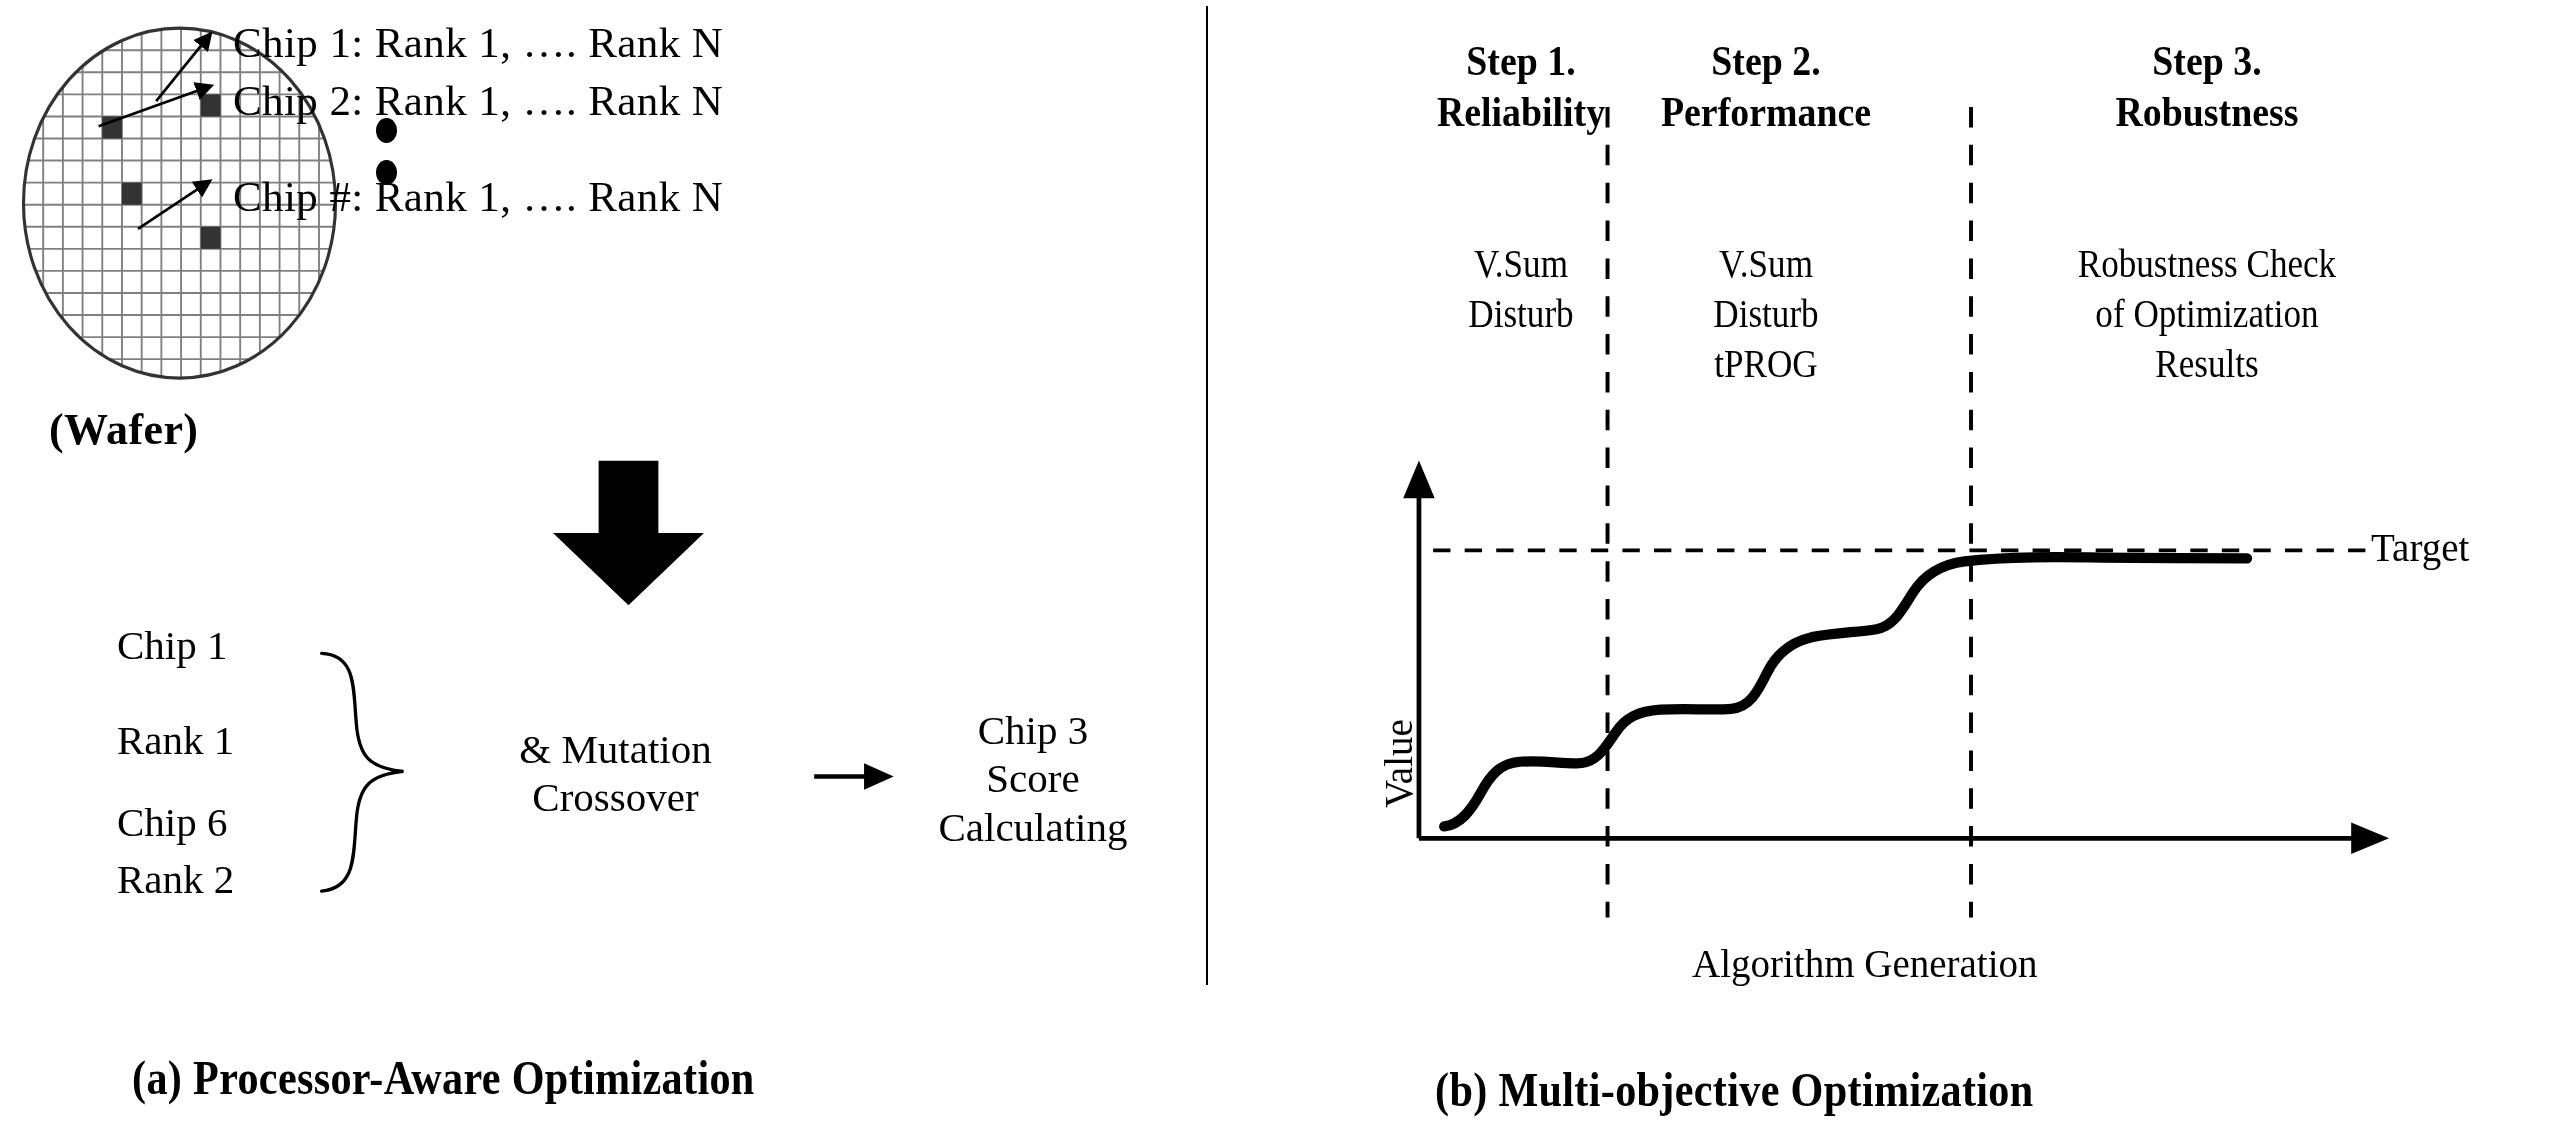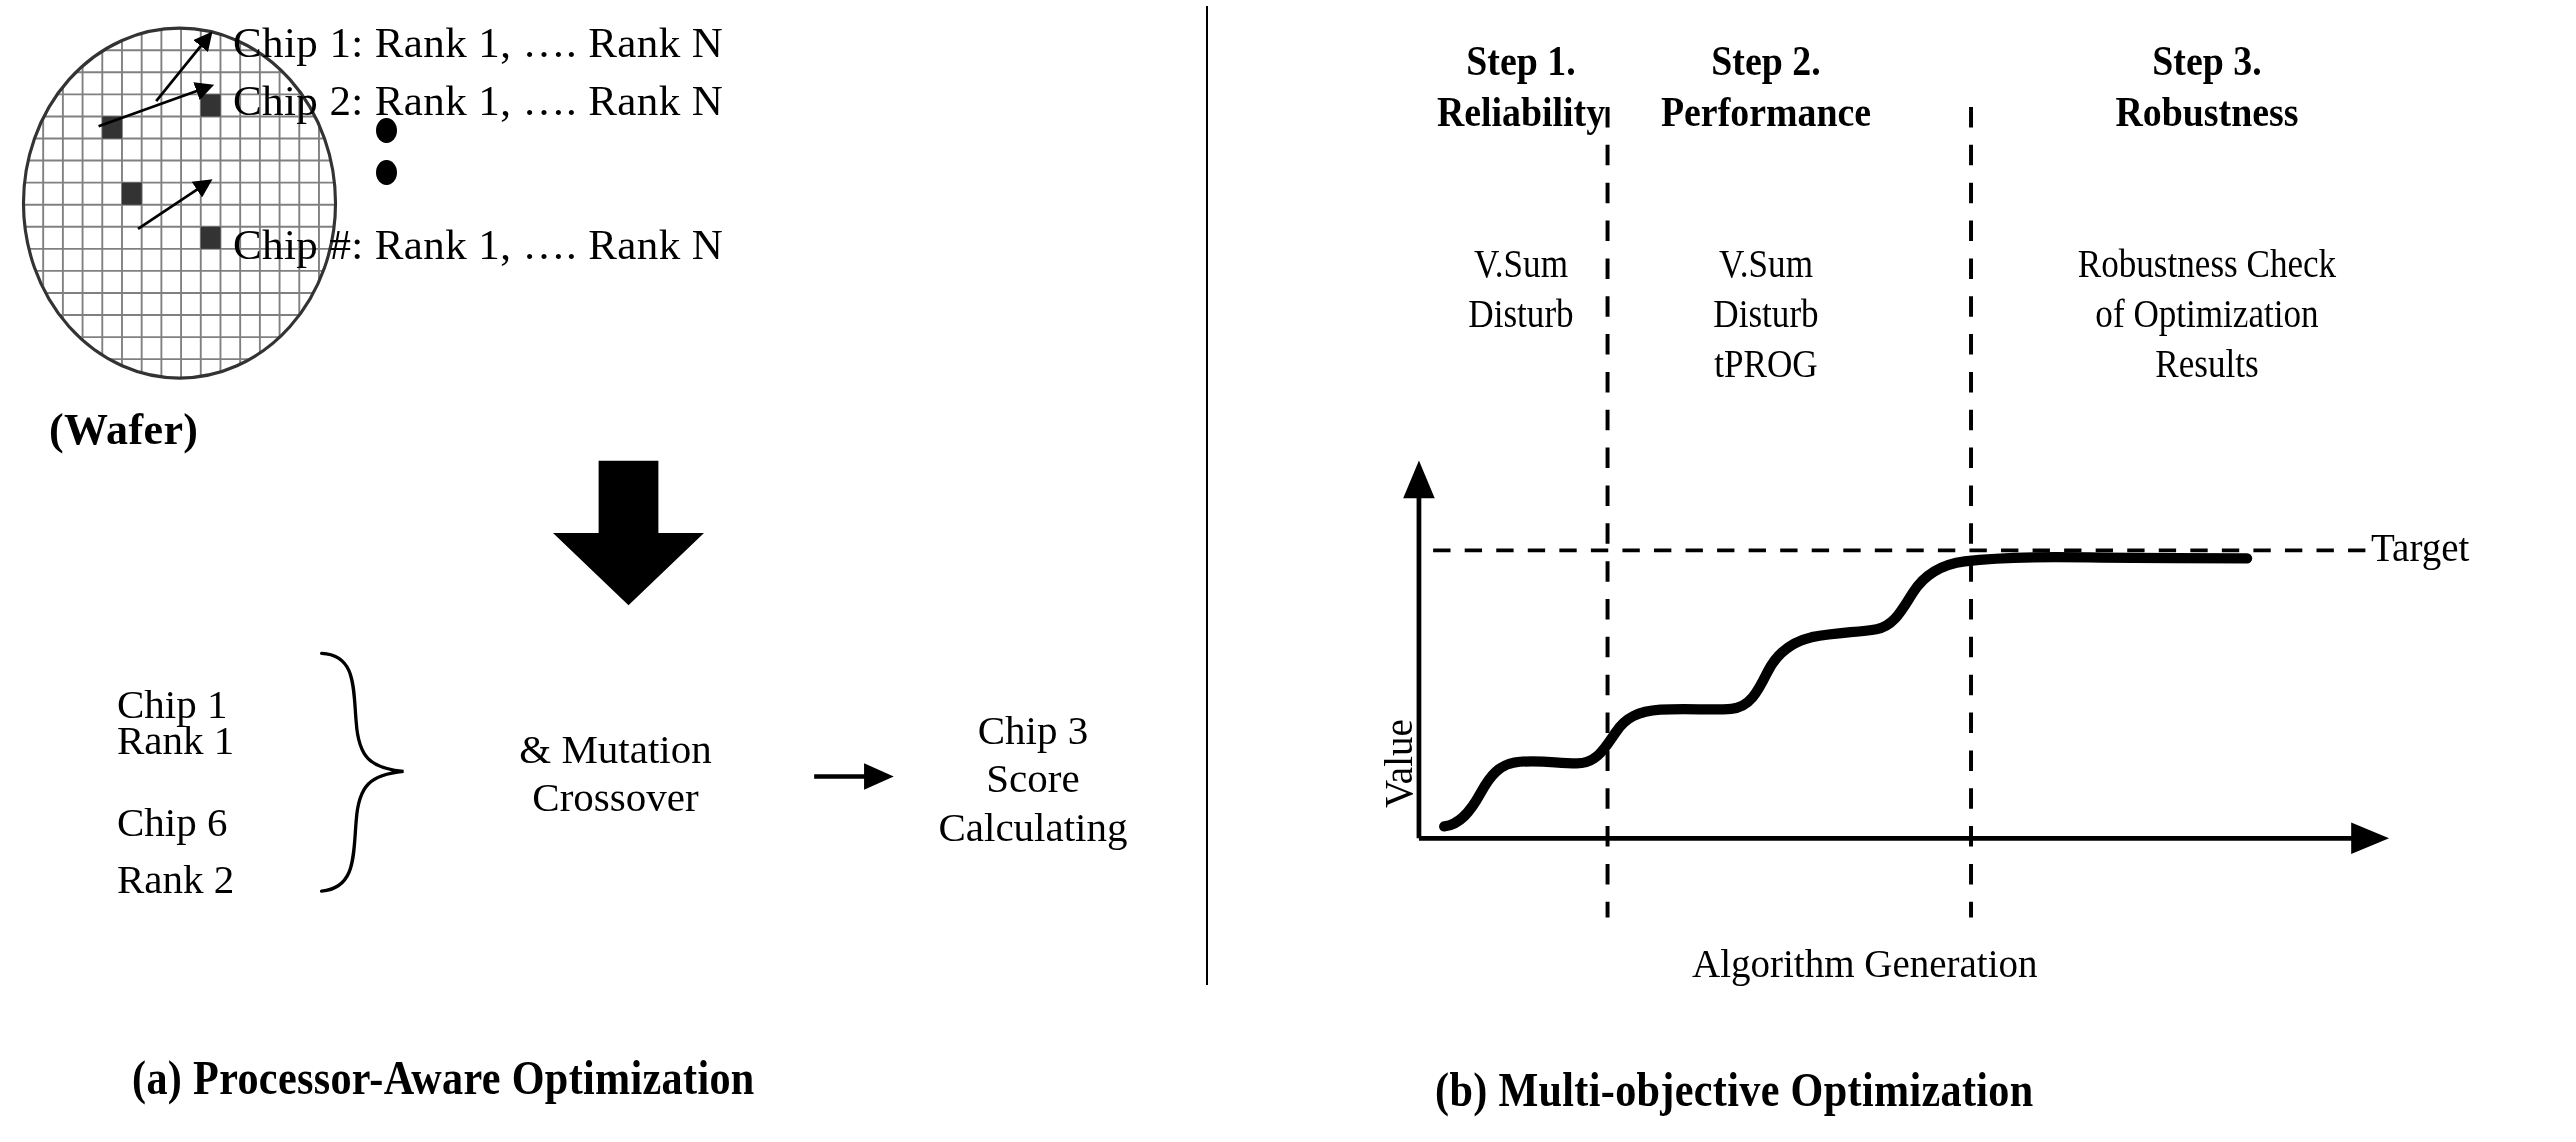--- a/index.html
+++ b/index.html
@@ -165,32 +165,32 @@
           <path d="M0,0 L7,3.5 L0,7 z" fill="#000"></path>
         </marker>
       </defs>
       <line x1="198" y1="128" x2="257" y2="55" stroke="#000" stroke-width="3.4" marker-end="url(#arrowTri)"></line>
       <line x1="125" y1="160" x2="253" y2="114" stroke="#000" stroke-width="3.4" marker-end="url(#arrowTri)"></line>
       <line x1="175" y1="290" x2="253" y2="238" stroke="#000" stroke-width="3.4" marker-end="url(#arrowTri)"></line>
     </svg>
 
     <div class="abs serif chip-line" style="left:233px; top:20.5px;">Chip 1: Rank 1, …. Rank N</div>
     <div class="abs serif chip-line" style="left:233px; top:79px;">Chip 2: Rank 1, …. Rank N</div>
-    <div class="abs serif chip-line" style="left:233px; top:175px;margin-top:48px;">Chip #: Rank 1, …. Rank N</div>
+    <div class="abs serif chip-line" style="left:233px; top:175px;">Chip #: Rank 1, …. Rank N</div>
 
     <div class="abs" style="left:376px; top:118px;">
       <div class="vdot"></div>
       <div class="vdot" style="margin-top:17.3px;"></div>
     </div>
 
     <svg class="abs" style="left:542px; top:454px;" width="173" height="158" viewBox="0 0 220 200">
       <path d="M72,8 L148,8 L148,100 L206,100 L110,192 L14,100 L72,100 Z" fill="#000"></path>
     </svg>
 
-    <div class="abs serif co-text" style="left:117px; top:680px;">Chip 1</div>
+    <div class="abs serif co-text" style="left:117px; top:621px;">Chip 1</div>
     <div class="abs serif co-text" style="left:117px; top:716px;">Rank 1</div>
     <div class="abs serif co-text" style="left:117px; top:798px;">Chip 6</div>
     <div class="abs serif co-text" style="left:117px; top:855px;">Rank 2</div>
 
     <svg class="abs" style="left:315px; top:647px;" width="103" height="252" viewBox="0 0 130 320">
       <path d="M8,8 C52,10 48,52 52,96 C55,140 70,154 112,158
                C70,162 55,176 52,220 C48,264 52,306 8,310" fill="none" stroke="#000" stroke-width="4.2" stroke-linecap="round"></path>
     </svg>
 
     <div class="abs serif co-text center-text" style="left:442px; top:725px; width:347px;">

